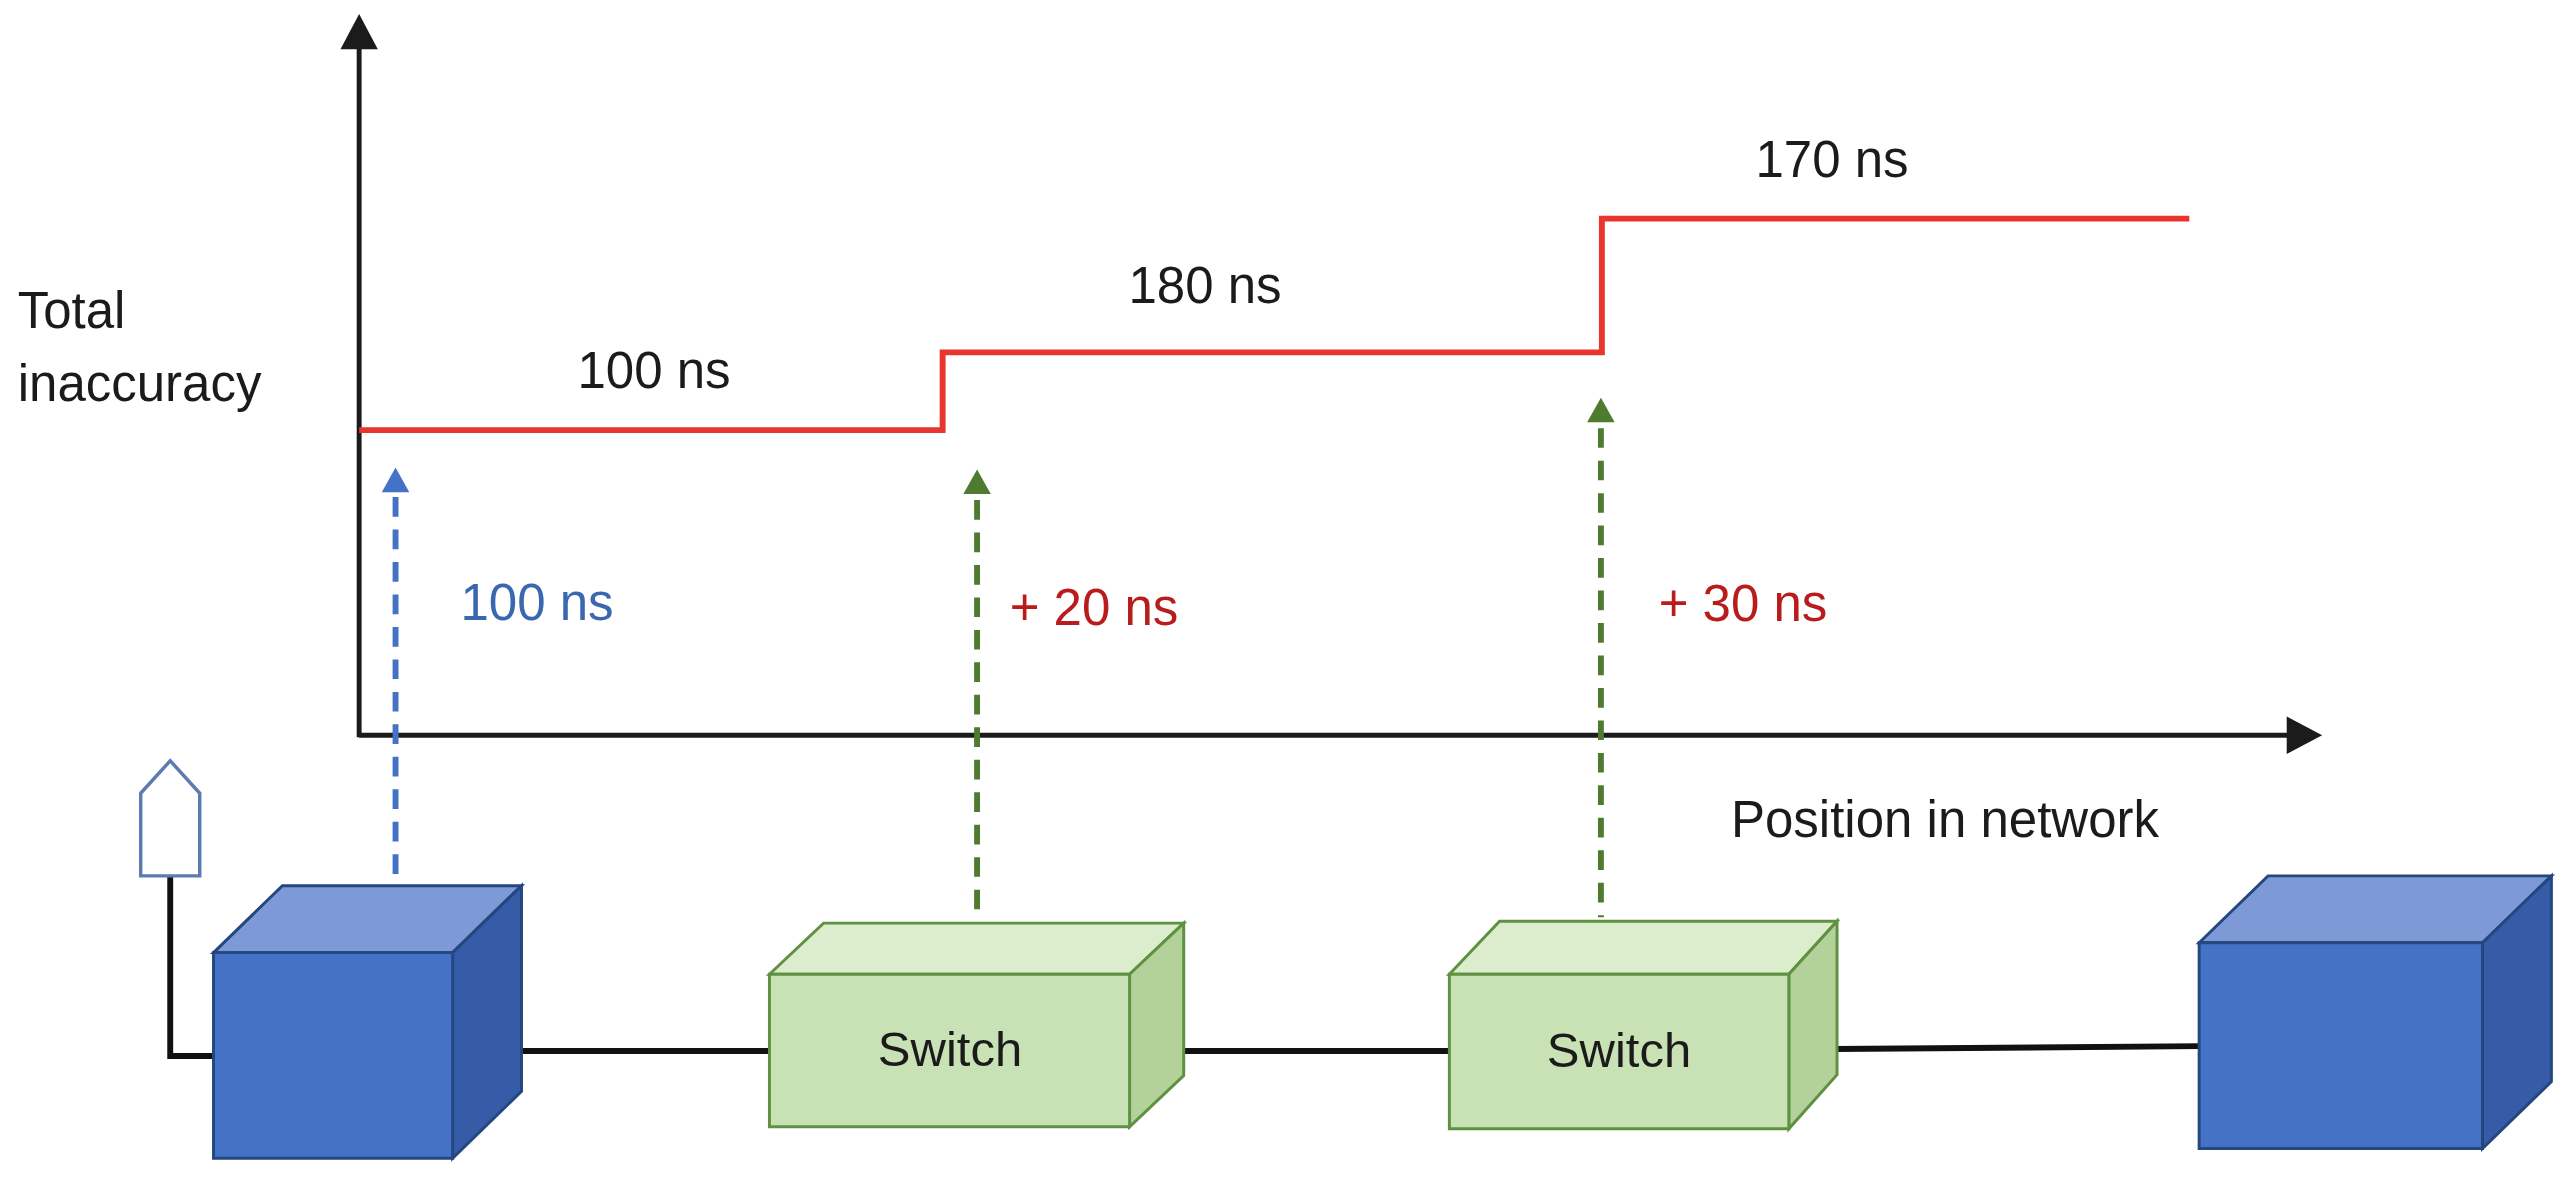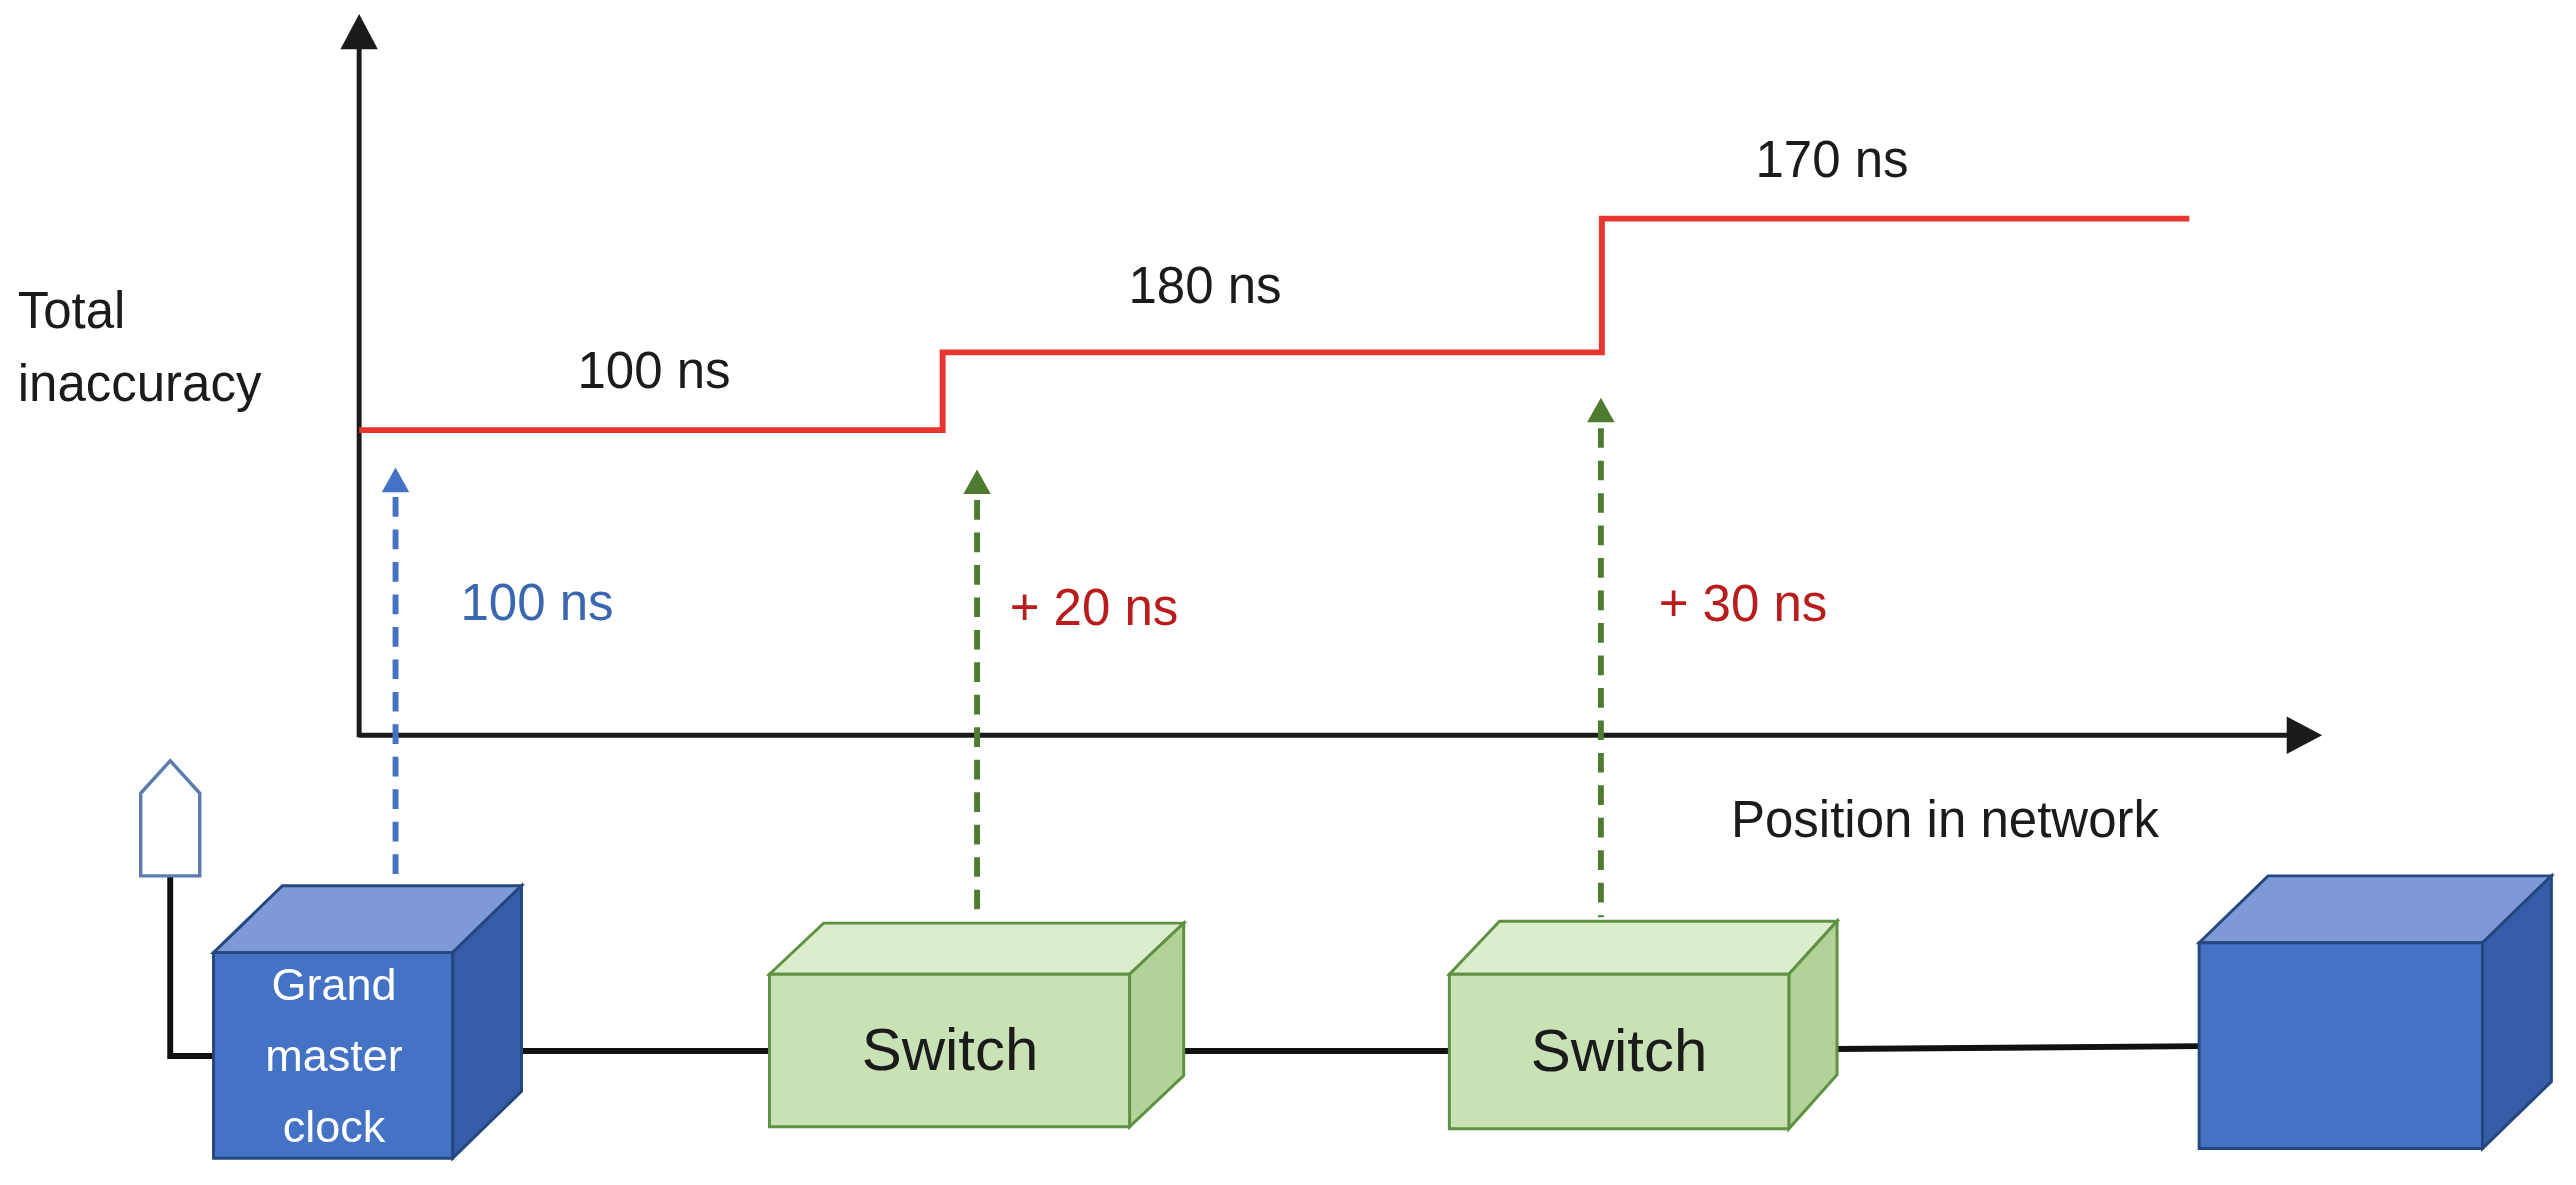--- a/index.html
+++ b/index.html
@@ -25,21 +25,21 @@
   .box-lbl{
     position:absolute;
     font-size:45px;
     line-height:71px;
     color:#1b1b1b;
     white-space:pre-line;
     transform:translateX(-50%);
     text-align:center;
   }
   .box-lbl.white{color:#ffffff;}
-  .box-lbl.switch{font-size:60px;}
+  .box-lbl.switch{font-size:49px;}
   .yaxis-lbl{
     position:absolute;
     font-size:51px;
     line-height:73px;
     color:#1b1b1b;
     white-space:pre-line;
     margin-top:8px;
   }
 </style>
 </head>
@@ -104,20 +104,17 @@
   <div class="lbl" style="left:654px;top:340px;">100 ns</div>
   <div class="lbl" style="left:1205px;top:255px;">180 ns</div>
   <div class="lbl" style="left:1832px;top:129px;">170 ns</div>
 
   <div class="lbl blue" style="left:537px;top:572px;">100 ns</div>
   <div class="lbl green" style="left:1094px;top:577px;">+ 20 ns</div>
   <div class="lbl green" style="left:1743px;top:573px;">+ 30 ns</div>
 
   <div class="lbl" style="left:1945px;top:789px;">Position in network</div>
 
-  <div class="box-lbl white" style="left:334px;top:949px;">Grand
-master
-clock</div>
   <div class="box-lbl switch" style="left:950px;top:1014px;">Switch</div>
   <div class="box-lbl switch" style="left:1619px;top:1015px;">Switch</div>
 
 </div>
 
 
 </body></html>

